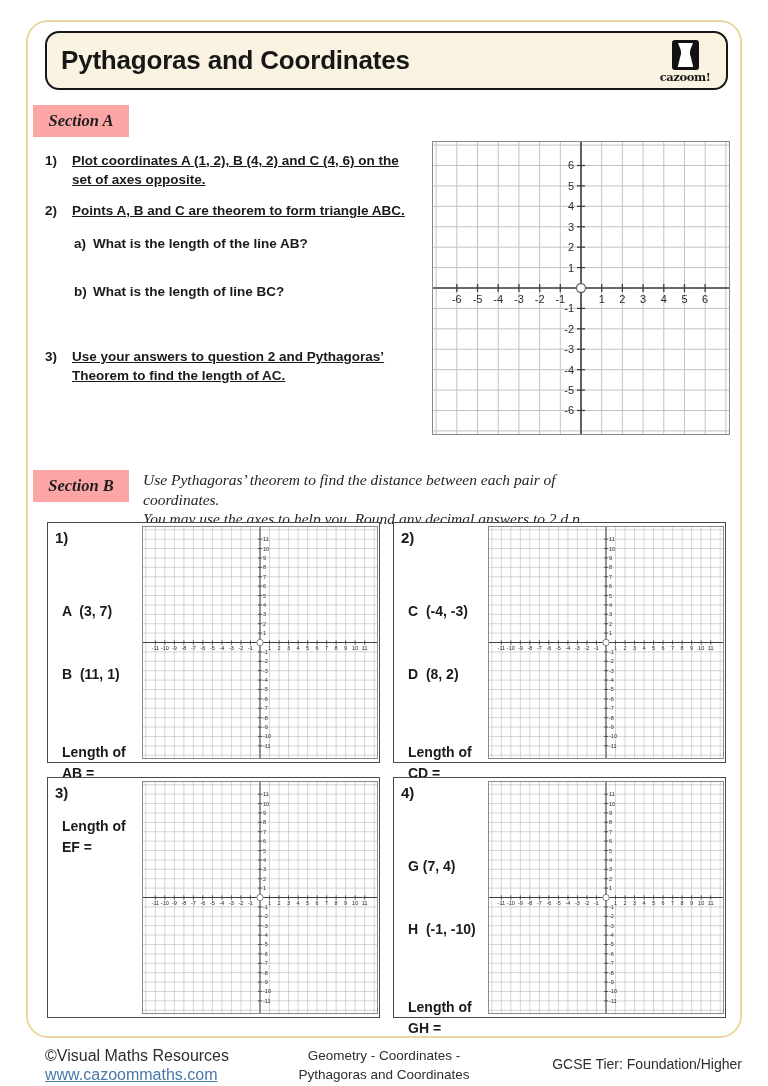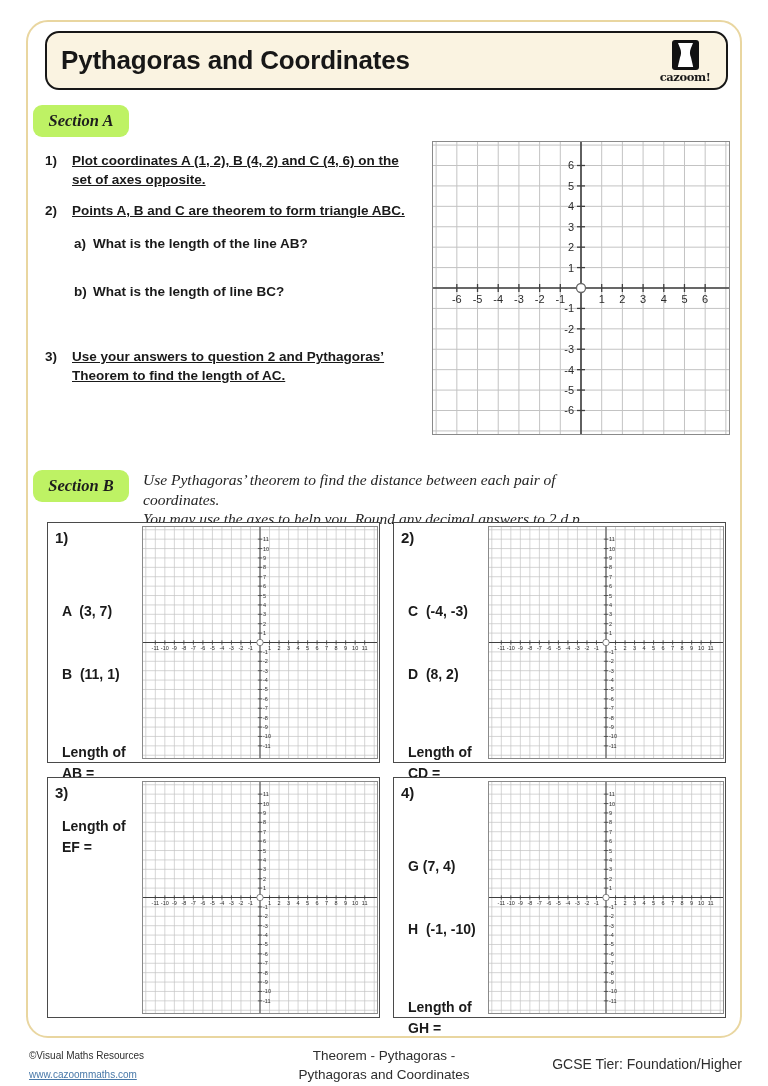--- a/index.html
+++ b/index.html
@@ -13,21 +13,21 @@
   
   .header-box { position:absolute; left:45px; top:31px; width:683px; height:59px;
                 background:#faf3e1; border:2.5px solid #171717; border-radius:14px;
                 display:flex; align-items:center; padding:0 14px; }
   .title { font-size:26px; font-weight:bold; letter-spacing:-0.2px; color:#171717; }
   .logo { position:absolute; right:15px; top:7px; width:52px; text-align:center; }
   .logo svg { display:block; margin:0 auto; }
   .logo-word { font-family:"DejaVu Serif", serif; font-weight:bold; font-size:11.5px; letter-spacing:-0.4px; margin-top:0; }
 
   
-  .sec-label { position:absolute; width:96px; height:32px; background:#bef264; border-radius:9px;
+  .sec-label { position:absolute; width:96px; height:32px; background:#fca5a5; border-radius:0;
                font-family:"Liberation Serif", serif; font-style:italic; font-weight:bold;
                font-size:16.5px; display:flex; align-items:center; justify-content:center; color:#1d1d1d; }
   #sec-a-label { left:33px; top:105px; }
   #sec-b-label { left:33px; top:470px; }
 
   
   #qa { position:absolute; left:45px; top:151px; width:385px; height:250px; }
   .q-row { position:absolute; display:flex; font-weight:bold; font-size:13.5px; line-height:19px; }
   .q-num { width:27px; flex:none; }
   .q-body { white-space:pre-line; width:352px;text-decoration:underline; }
@@ -49,21 +49,21 @@
   #box2 { left:393px; top:522px; }
   #box3 { left:47px;  top:777px; }
   #box4 { left:393px; top:777px; }
   .b-left { width:94px; flex:none; padding:6px 0 0 7px; font-weight:bold; font-size:14px; }
   .b-num { font-size:15px; }
   .b-points { margin-top:13px; line-height:21px; white-space:pre; margin-left:7px; }
   .b-length { margin-top:15px; line-height:21px; margin-left:7px; }
   .b-gridwrap { flex:1; padding:3px 2px 0 0; }
 
   
-  .f-left { position:absolute; left:29px; top:1046px; font-size:10px; line-height:19px; color:#2e2e2e; }
+  .f-left { position:absolute; left:45px; top:1046px; font-size:16px; line-height:19px; color:#2e2e2e; }
   .f-link { color:#4878a8; text-decoration:underline; cursor:pointer; }
   .f-center { position:absolute; left:234px; width:300px; top:1046px; text-align:center;
               font-size:13.5px; line-height:19px; color:#2e2e2e; }
   .f-right { position:absolute; right:26px; top:1056px; font-size:14px; color:#2e2e2e; }
 </style>
 </head>
 <body>
 
 <div class="sheet">
 
@@ -832,18 +832,18 @@
           <rect x="0.5" y="0.5" width="235" height="232" fill="none" stroke="#8a8a8a" stroke-width="1"></rect>
         </svg>
     </div>
   </div>
 
   <div class="f-left">
     <div>©Visual Maths Resources</div>
     <a class="f-link">www.cazoommaths.com</a>
   </div>
   <div class="f-center">
-    <div>Theorem - Pythagoras -</div>
+    <div>Geometry - Coordinates -</div>
     <div>Pythagoras and Coordinates</div>
   </div>
   <div class="f-right">GCSE Tier: Foundation/Higher</div>
 
 </div>
 
 </body></html>

